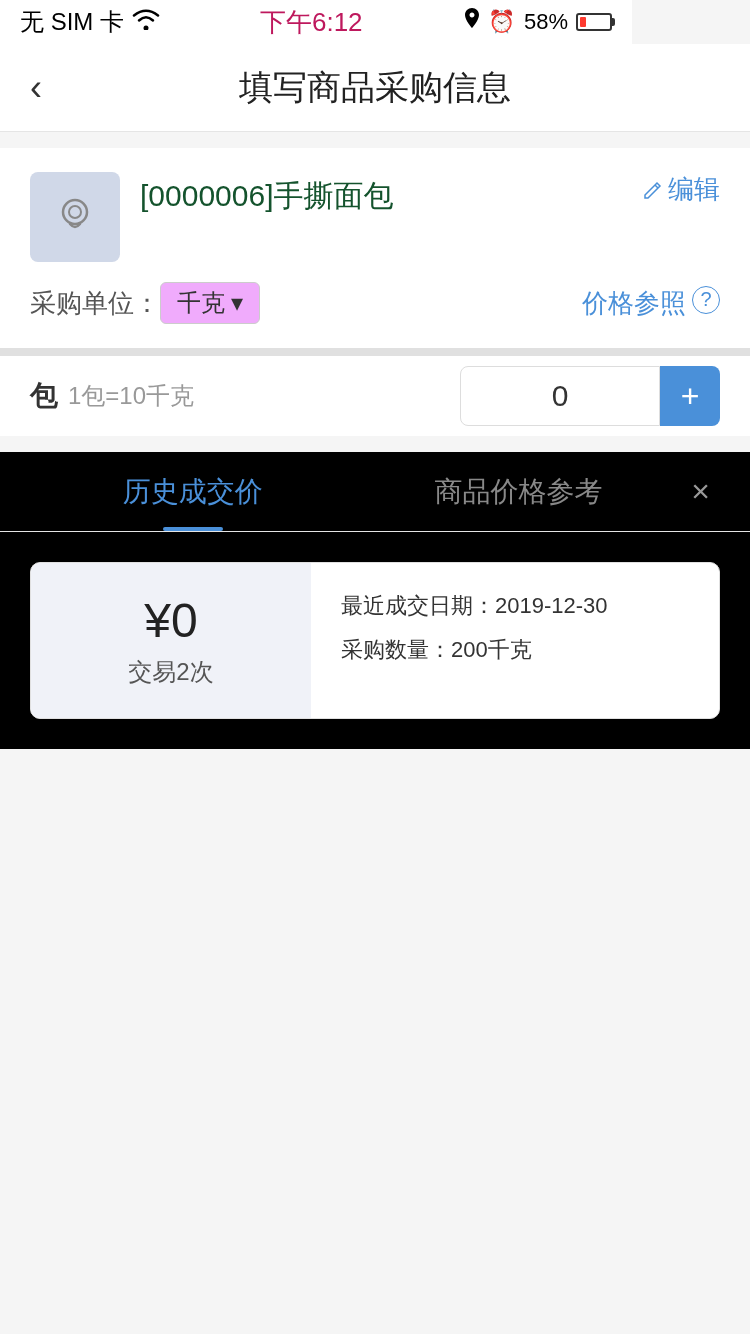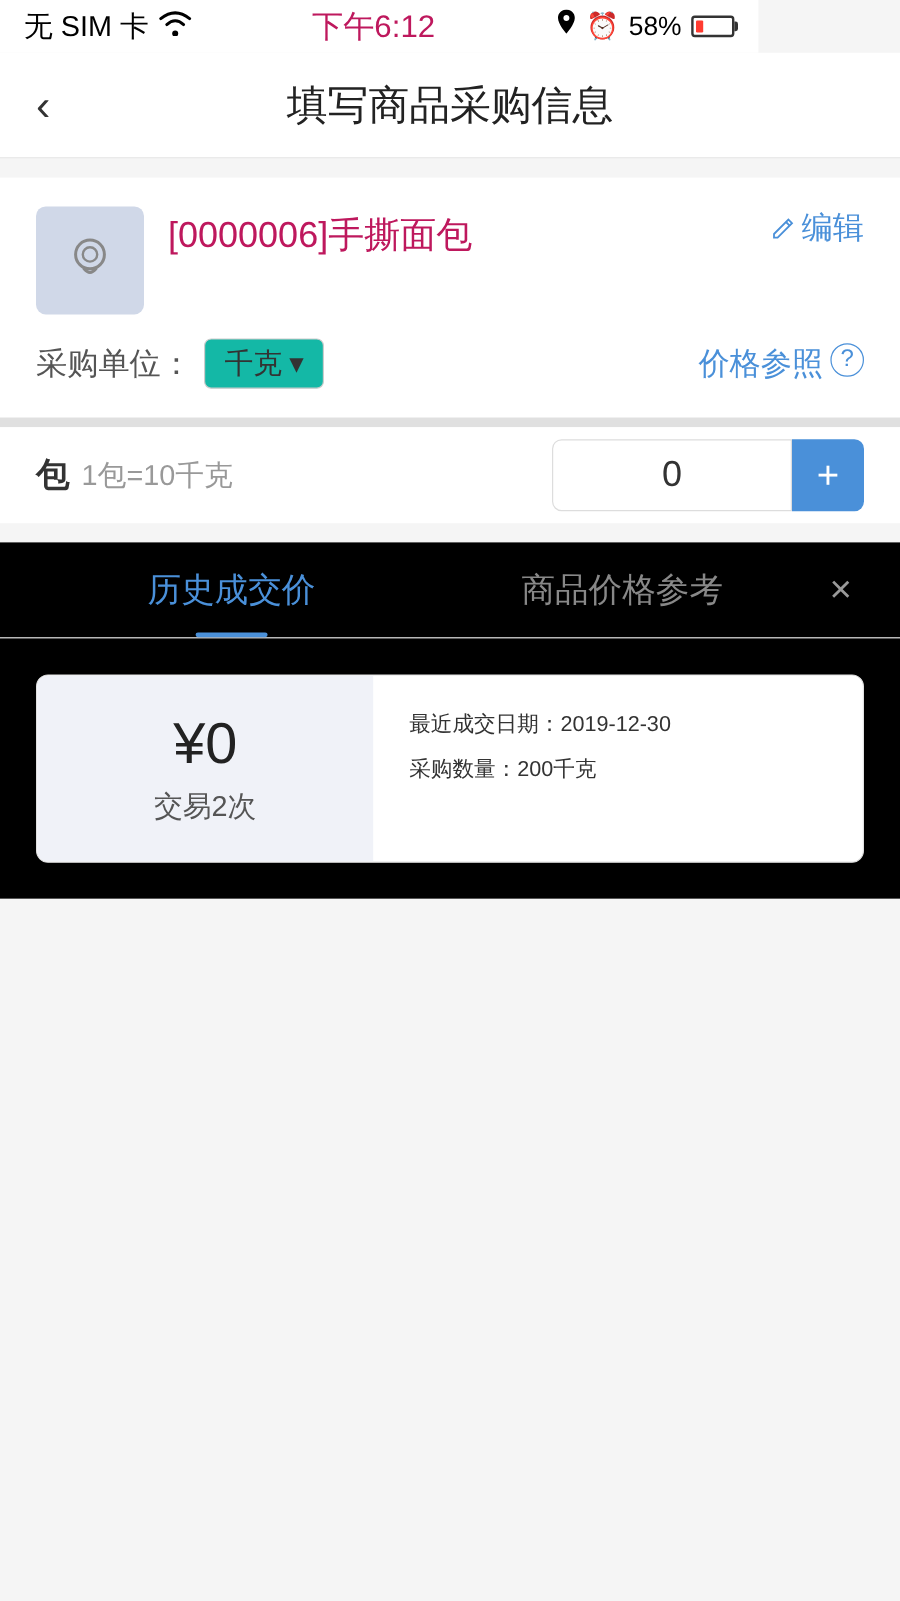--- a/index.html
+++ b/index.html
@@ -124,21 +124,21 @@
       border-radius: 8px;
       display: flex;
       align-items: center;
       justify-content: center;
       font-size: 28px;
       color: #888;
       flex-shrink: 0;
     }
     .product-name {
       font-size: 30px;
-      color: #be185d;
+      color: #14532d;
       font-weight: 500;
       padding-top: 4px;
     }
     .product-edit {
       font-size: 26px;
       color: #4a90d9;
       display: flex;
       align-items: center;
       gap: 4px;
       cursor: pointer;
@@ -147,29 +147,28 @@
       display: flex;
       align-items: center;
       justify-content: space-between;
       margin-top: 16px;
     }
     .unit-label {
       font-size: 26px;
       color: #555;
       display: flex;
       align-items: center;
-      gap: 10px;
     }
     .unit-select {
       border: 1px solid #ccc;
       border-radius: 6px;
       padding: 4px 16px;
       font-size: 24px;
       color: #333;
-      background: #14b8a6;
+      background: #f0abfc;
       display: inline-flex;
       align-items: center;
       gap: 6px;
     }
     .price-ref {
       font-size: 26px;
       color: #4a90d9;
       display: flex;
       align-items: flex-start;
       gap: 6px;
@@ -306,21 +305,21 @@
       margin-top: 8px;
     }
     .history-right {
       flex: 1;
       padding: 28px 30px;
       display: flex;
       flex-direction: column;
       gap: 14px;
     }
     .history-detail-row {
-      font-size: 18px;
+      font-size: 22px;
       color: #333;
     }
 
     
     .page-rest {
       background: #f5f5f5;
       flex: 1;
       min-height: 600px;
     }
   </style>

